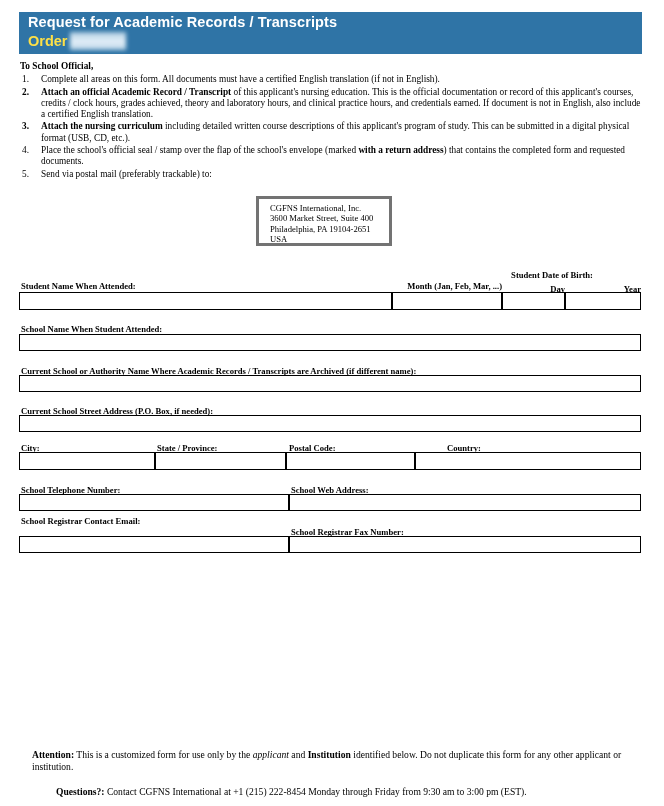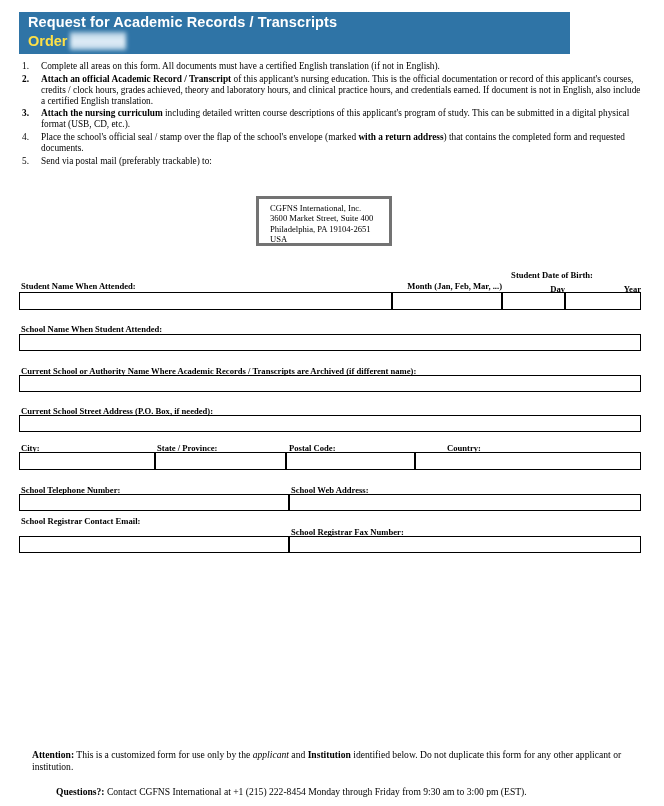--- a/index.html
+++ b/index.html
@@ -14,21 +14,21 @@
     font-family: "Liberation Serif", "DejaVu Serif", serif;
     color: #000000;
     overflow: hidden;
   }
 
   
   .banner {
     position: absolute;
     left: 19px;
     top: 12px;
-    width: 551px;
+    width: 623px;
     height: 42px;
     background: #2F74A6;
     box-sizing: border-box;
   }
   .banner-text {
     position: absolute;
     left: 9px;
     top: 1px;
     font-family: "Liberation Sans", "DejaVu Sans", sans-serif;
     font-weight: bold;
@@ -141,20 +141,21 @@
 </head>
 <body>
 
 <div class="banner">
   <div class="banner-text">Request for Academic Records / Transcripts</div>
   <div class="banner-line2">Order</div>
 </div>
 <div class="redaction"></div>
 
 <div class="intro">
+  <div class="intro-title">To School Official,</div>
 
   <div class="ol-row">
     <div class="ol-num">1.</div>
     <div class="ol-body">Complete all areas on this form. All documents must have a certified English translation (if not in English).</div>
   </div>
 
   <div class="ol-row">
     <div class="ol-num b">2.</div>
     <div class="ol-body"><span class="b">Attach an official Academic Record / Transcript</span><span> of this applicant's nursing education. This is the official documentation or record of this applicant's courses, credits / clock hours, grades achieved, theory and laboratory hours, and clinical practice hours, and credentials earned. If document is not in English, also include a certified English translation.</span></div>
   </div>

